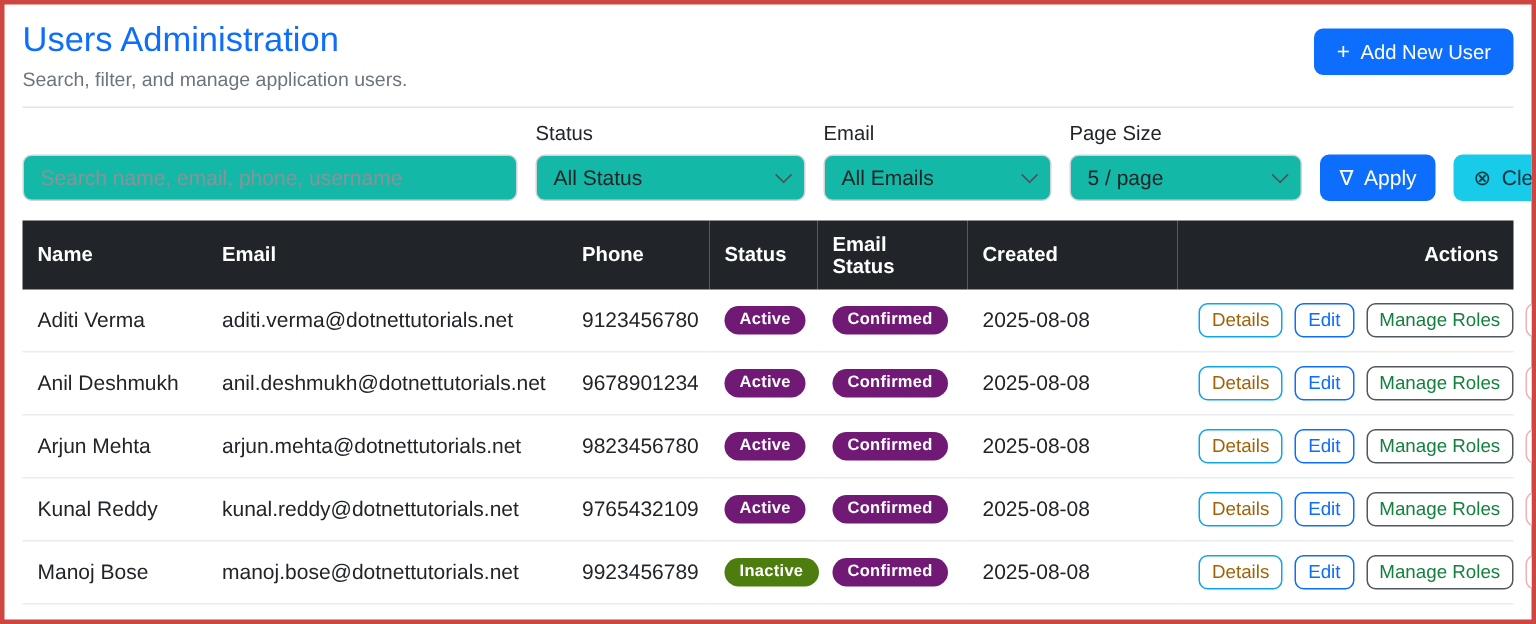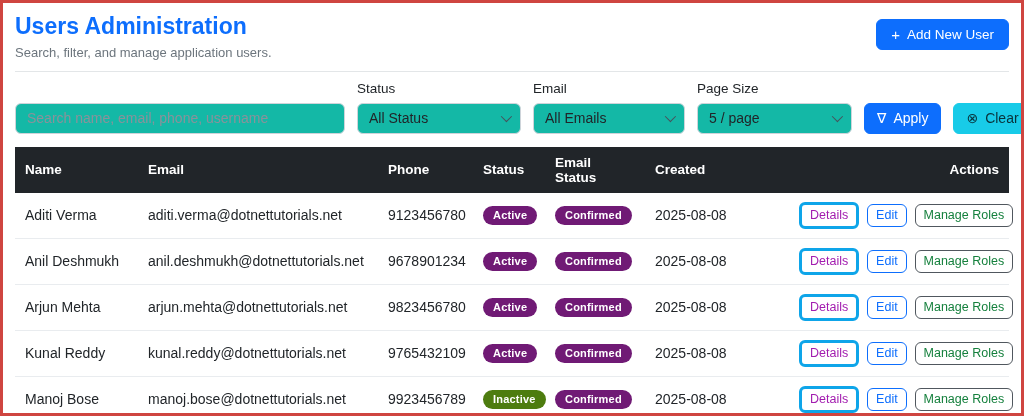--- a/index.html
+++ b/index.html
@@ -9,21 +9,21 @@
   .frame {
     width: 1024px; height: 416px;
     border: 3px solid #cf4540;
     background: #fff;
     padding: 10px 12px;
     overflow: hidden;
   }
 
   
   .header { display:flex; justify-content:space-between; align-items:flex-start; }
-  .page-title { color:#0d6efd; font-size:23px; font-weight:bold; line-height:1.2; }
+  .page-title { color:#0d6efd; font-size:23px; font-weight:normal; line-height:1.2; }
   .page-subtitle { color:#6c757d; font-size:13px; margin-top:4px; }
   .add-btn {
     background:#0d6efd; color:#fff; border:1px solid #0d6efd; border-radius:6px;
     padding:7px 14px; font-size:13.5px; font-family:inherit; cursor:pointer;
     display:inline-flex; align-items:center; gap:7px; margin-top:6px;
   }
   .add-btn .plus { font-size:15px; line-height:1; }
 
   .divider { border:none; border-top:1px solid #e3e6e8; margin:11px 0 9px 0; }
 
@@ -34,21 +34,21 @@
   .control {
     height:31px; border:1px solid #ced4da; border-radius:6px;
     font-size:14px; color:#212529; background:#14b8a6;
   }
   input.control { padding:4px 11px; width:330px; font-family:inherit; }
   input.control::placeholder { color:#8a929a; }
   .select {
     display:flex; align-items:center; justify-content:space-between;
     padding:4px 11px; cursor:pointer;
   }
-  .w-status { width:164px;gap:31px; } .w-email { width:152px;text-align:right; } .w-size { width:155px; }
+  .w-status { width:180px;gap:31px; } .w-email { width:152px;text-align:right; } .w-size { width:155px; }
   .chev {
     width:8px; height:8px; border-right:1.6px solid #49505a; border-bottom:1.6px solid #49505a;
     transform:rotate(45deg) translateY(-2px); margin-left:8px; flex:none;
   }
   .btn { border-radius:6px; font-family:inherit; font-size:14px; cursor:pointer;
          height:31px; display:inline-flex; align-items:center; gap:7px; padding:4px 12px; }
   .apply-btn { background:#0d6efd; border:1px solid #0d6efd; color:#fff; }
   .clear-btn { background:#18cbe8; border:1px solid #18cbe8; color:#09333c; }
   .btn .ic { font-size:14px; line-height:1; }
 
@@ -66,21 +66,21 @@
     display:inline-block; padding:3px 10px 4px; border-radius:999px;
     font-size:11px; font-weight:bold; color:#fff; letter-spacing:.2px;
   }
   .bg-green { background:#701a75; }
   .bg-red   { background:#4d7c0f; }
 
   .btn-act {
     background:#fff; border-radius:6px; font-family:inherit; font-size:12.5px;
     padding:3px 8px 4px; margin-left:4px; cursor:pointer;
   }
-  .btn-details { color:#a21caf; border:3px solid #0ea5e9; }
+  .btn-details { color:#a16207; border:1px solid #0ea5e9; }
   .btn-edit    { color:#0d6efd; border:1px solid #0d6efd; }
   .btn-roles   { color:#15803d; border:1px solid #50575e; }
   .btn-delete  { color:#dc3545; border:1px solid #efb0b6; }
 
   
   .pagination { display:flex; justify-content:center; margin-top:13px; }
   .page-item {
     background:#fff; border:1px solid #dee2e6; color:#0d6efd;
     padding:6px 13px; font-size:13.5px; font-family:inherit; cursor:pointer; margin-left:-1px;
   }

